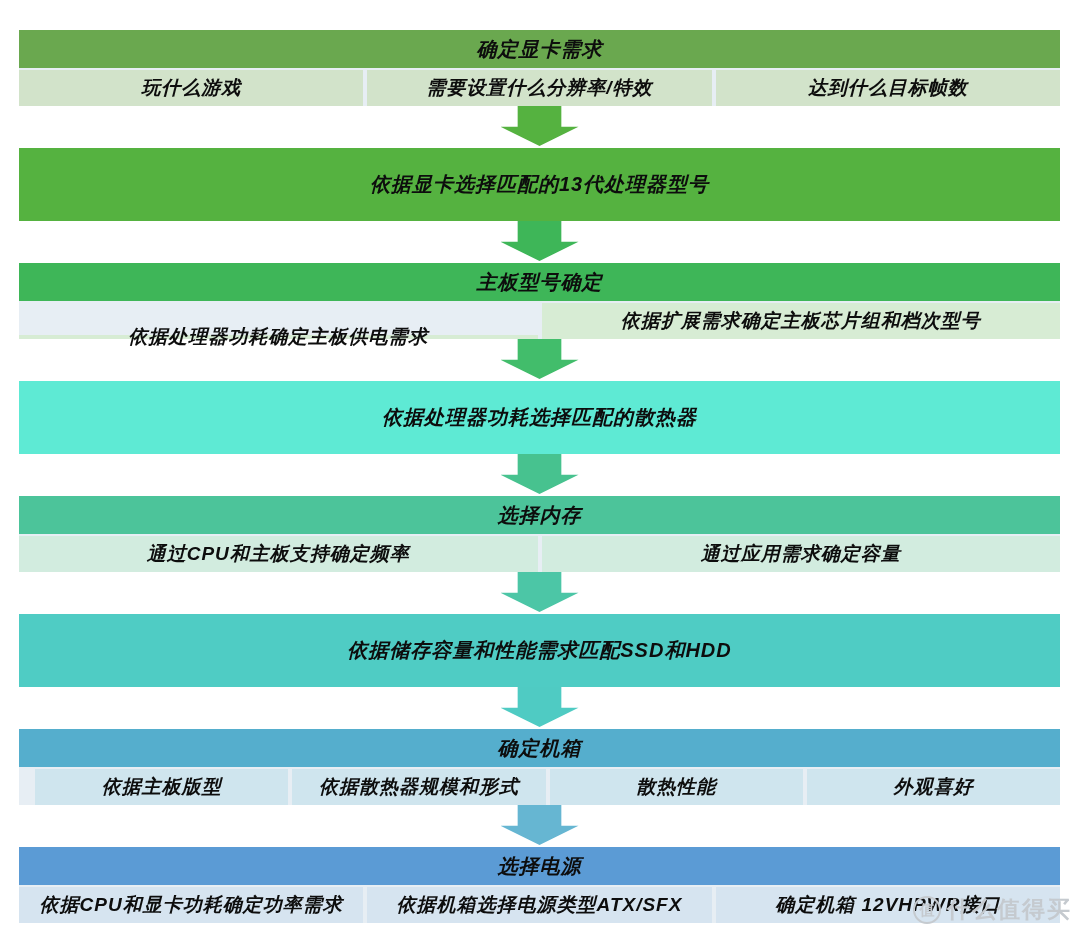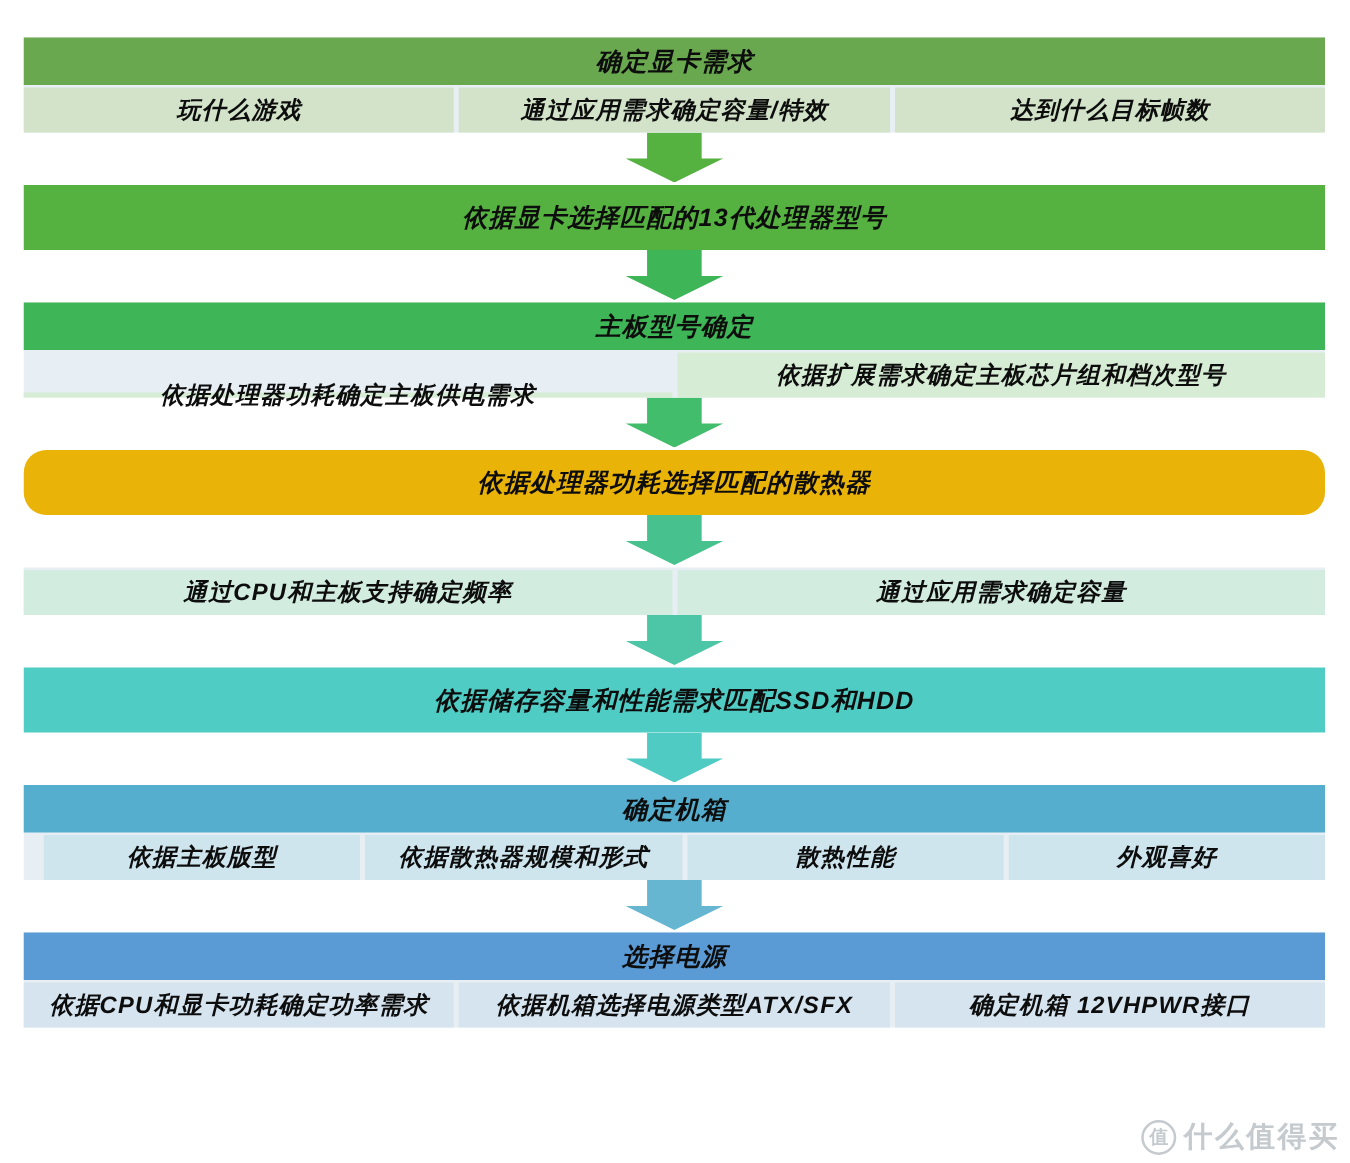--- a/index.html
+++ b/index.html
@@ -19,21 +19,21 @@
   }
   .cells-row{
     margin-top:2px;display:flex;gap:4px;height:36px;
   }
   .cell{
     flex:1;display:flex;align-items:center;justify-content:center;
     font-size:19px;font-weight:bold;color:#0d0d0d;letter-spacing:1px;
     white-space:nowrap;
   }
   .band{
-    height:52px;display:flex;align-items:center;justify-content:center;
+    height:73px;display:flex;align-items:center;justify-content:center;
     font-size:20px;font-weight:bold;color:#0d0d0d;letter-spacing:1px;
   }
   .arrow-zone{
     height:42px;display:flex;align-items:flex-start;justify-content:center;
   }
   .down-arrow{
     width:78px;height:40px;
     clip-path:polygon(22% 0,78% 0,78% 52%,100% 52%,50% 100%,0 52%,22% 52%);
   }
   .watermark{
@@ -49,46 +49,47 @@
   .wm-text{font-size:23px;letter-spacing:2px;}
 </style>
 </head>
 <body>
 
 <div class="flowchart">
     <div class="step-group">
       <div class="step-header" style="background: rgb(106, 168, 79);">确定显卡需求</div>
       <div class="cells-row">
         <div class="cell" style="background: rgb(210, 227, 202);">玩什么游戏</div>
-        <div class="cell" style="background: rgb(210, 227, 202);">通过应用需求确定容量/特效</div>
+        <div class="cell" style="background: rgb(210, 227, 202);">需要设置什么分辨率/特效</div>
         <div class="cell" style="background: rgb(210, 227, 202);">达到什么目标帧数</div>
       </div>
     </div>
     <div class="arrow-zone">
       <div class="down-arrow" style="background: rgb(85, 178, 64);"></div>
     </div>
     <div class="band" style="background: rgb(85, 178, 64);">依据显卡选择匹配的13代处理器型号</div>
     <div class="arrow-zone">
       <div class="down-arrow" style="background: rgb(62, 182, 88);"></div>
     </div>
     <div class="step-group">
       <div class="step-header" style="background: rgb(62, 182, 88);">主板型号确定</div>
       <div class="cells-row">
         <div class="cell" style="background: rgb(215, 236, 212); margin-top: 32px;">依据处理器功耗确定主板供电需求</div>
         <div class="cell" style="background: rgb(215, 236, 212);">依据扩展需求确定主板芯片组和档次型号</div>
       </div>
     </div>
     <div class="arrow-zone">
       <div class="down-arrow" style="background: rgb(66, 189, 107);"></div>
     </div>
-    <div class="band" style="background: #eab308; border-radius: 18px;">依据处理器功耗选择匹配的散热器</div>
+    <div class="band" style="background: #5eead4;">依据处理器功耗选择匹配的散热器</div>
     <div class="arrow-zone">
       <div class="down-arrow" style="background: rgb(71, 194, 143);"></div>
     </div>
     <div class="step-group">
+      <div class="step-header" style="background: rgb(76, 196, 154);">选择内存</div>
       <div class="cells-row">
         <div class="cell" style="background: rgb(210, 236, 223);">通过CPU和主板支持确定频率</div>
         <div class="cell" style="background: rgb(210, 236, 223);">通过应用需求确定容量</div>
       </div>
     </div>
     <div class="arrow-zone">
       <div class="down-arrow" style="background: rgb(76, 198, 166);"></div>
     </div>
     <div class="band" style="background: rgb(79, 204, 196);">依据储存容量和性能需求匹配SSD和HDD</div>
     <div class="arrow-zone">

